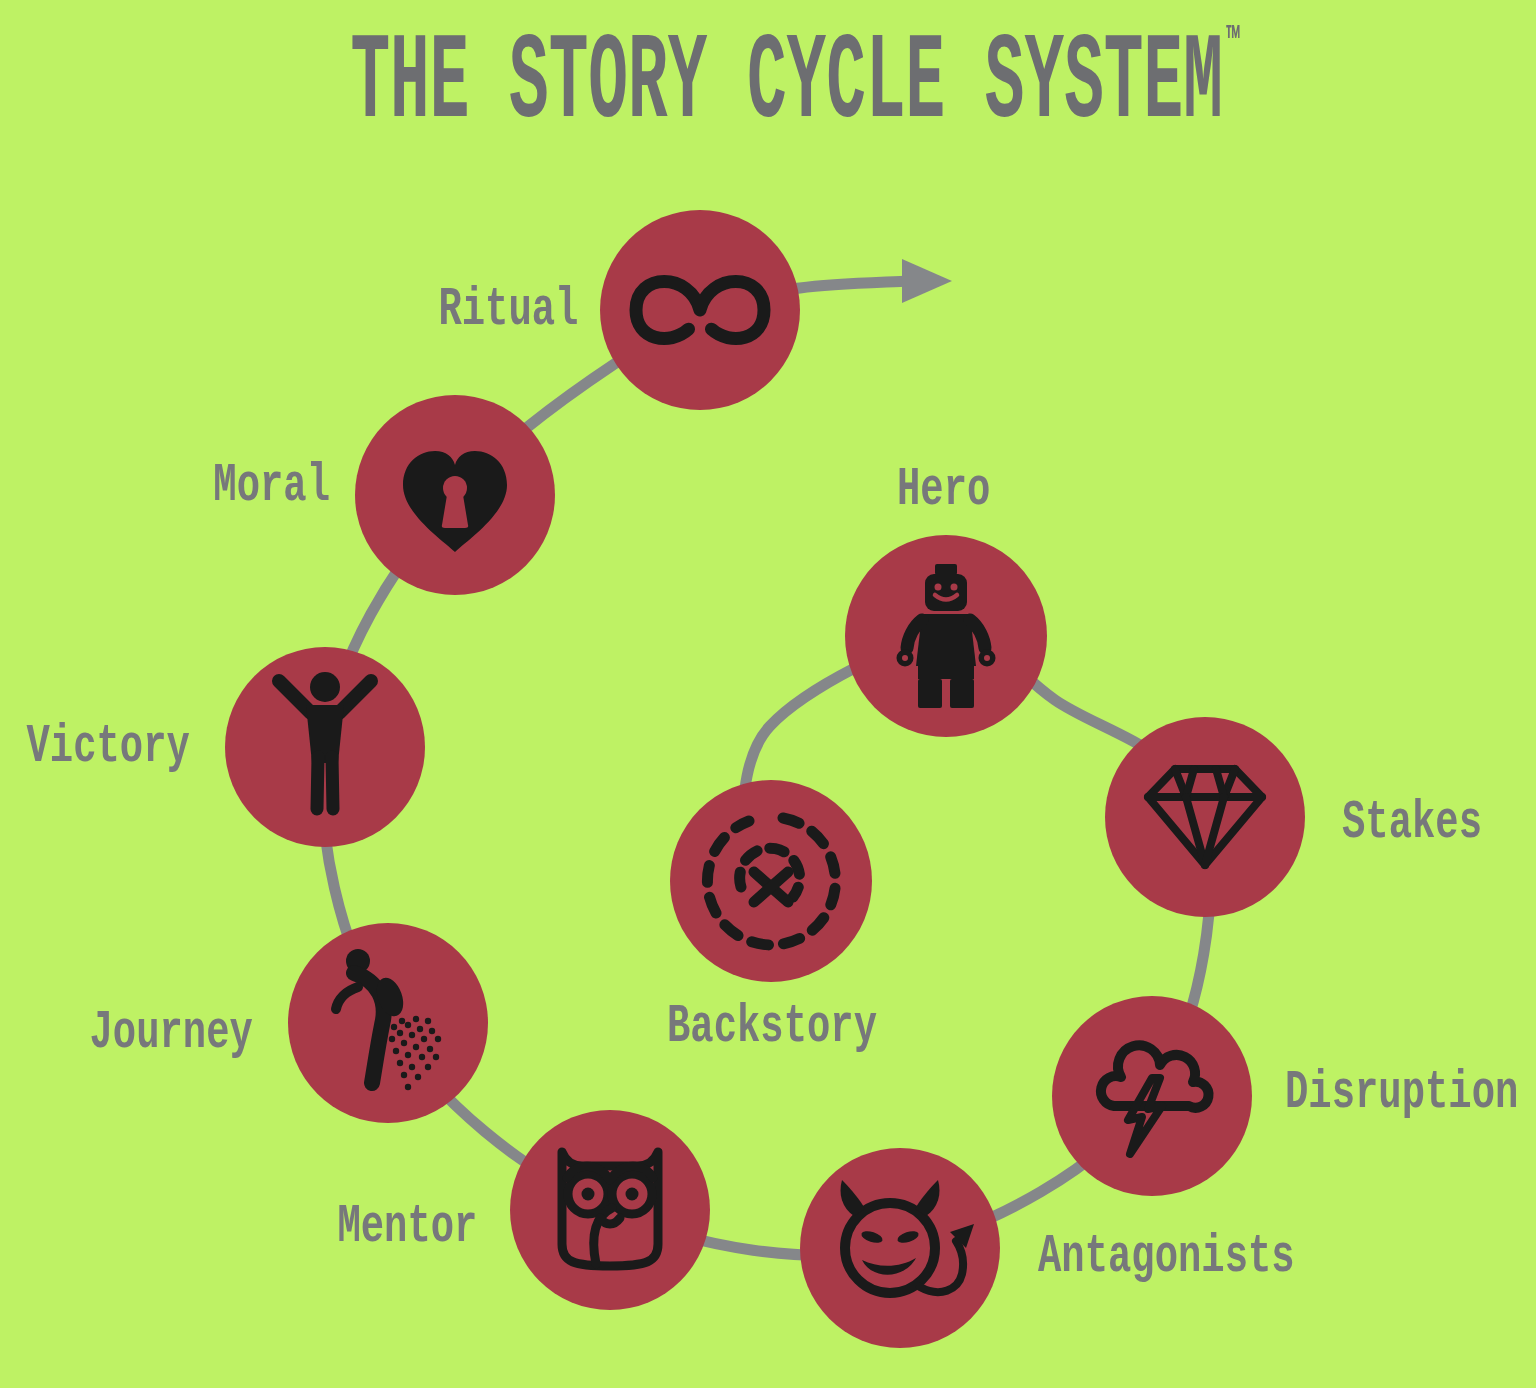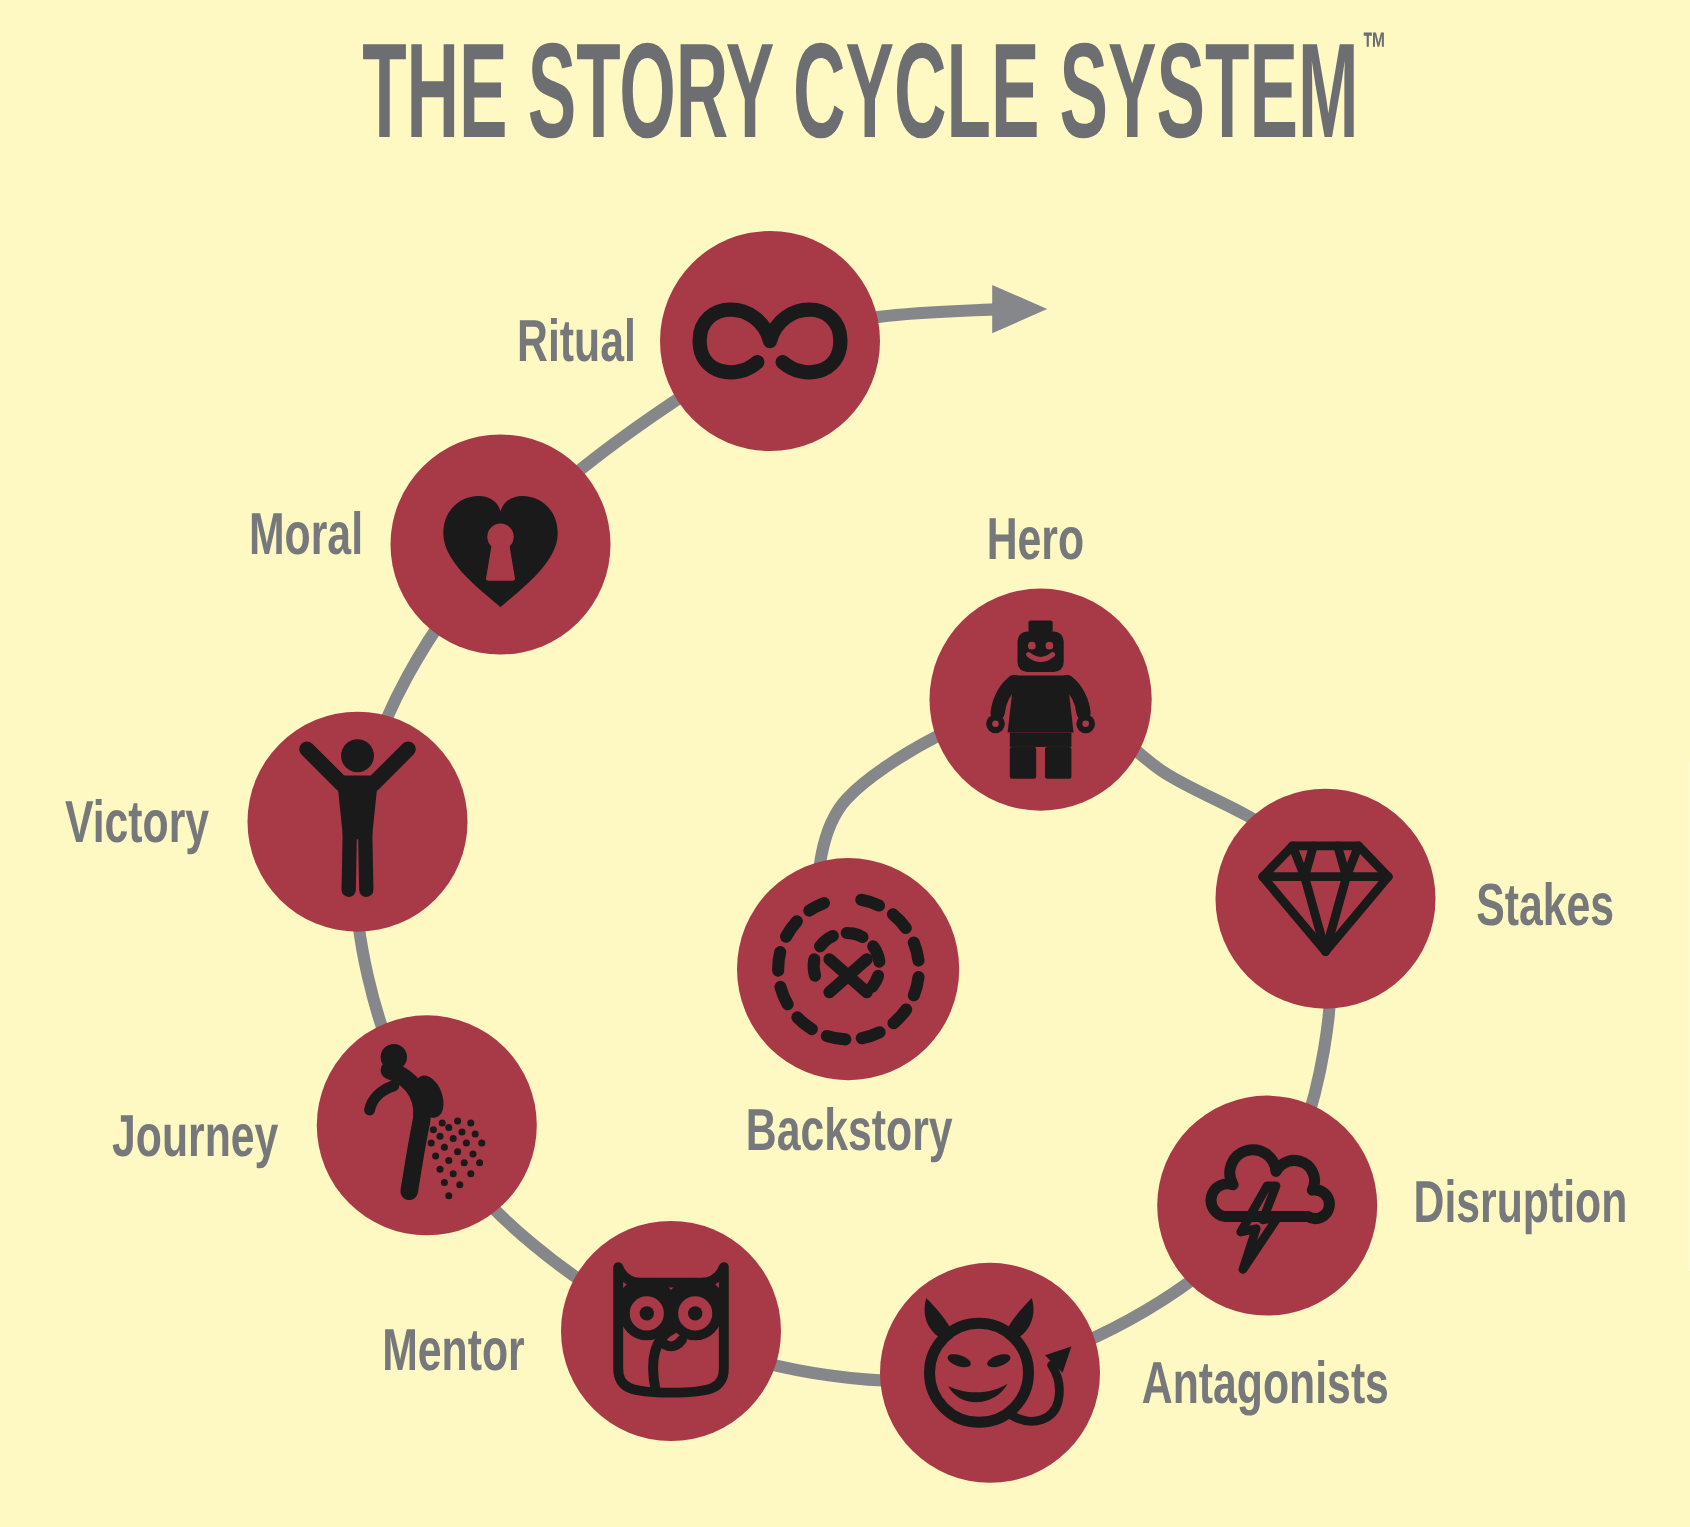--- a/index.html
+++ b/index.html
@@ -1,17 +1,17 @@
 <!DOCTYPE html>
 <html><head>
 <meta charset="utf-8">
 <style>
   html,body{margin:0;padding:0;background:#ffffff;}
-  .canvas{position:relative;width:1536px;height:1388px;background:#fef9c3;overflow:hidden;
-          font-family:Liberation Sans, sans-serif;}
+  .canvas{position:relative;width:1536px;height:1388px;background:#bef264;overflow:hidden;
+          font-family:Liberation Mono, monospace;}
   .diagram-svg{position:absolute;left:0;top:0;}
   .title{position:absolute;left:795px;top:22px;transform:translateX(-50%);white-space:nowrap;}
   .title-inner{display:inline-block;transform:scale(0.56,1.04);transform-origin:center top;
                font-weight:bold;font-size:118px;line-height:1.0;color:#6d6e71;letter-spacing:0px;
                white-space:nowrap;}
   .tm{font-size:40px;vertical-align:top;position:relative;top:2px;margin-left:6px;font-weight:bold;}
   .lbl{position:absolute;font-weight:bold;font-size:54px;line-height:54px;color:#77787b;
        white-space:nowrap;}
   .lbl-r{transform:scaleX(0.72);transform-origin:right center;}
   .lbl-l{transform:scaleX(0.72);transform-origin:left center;}

